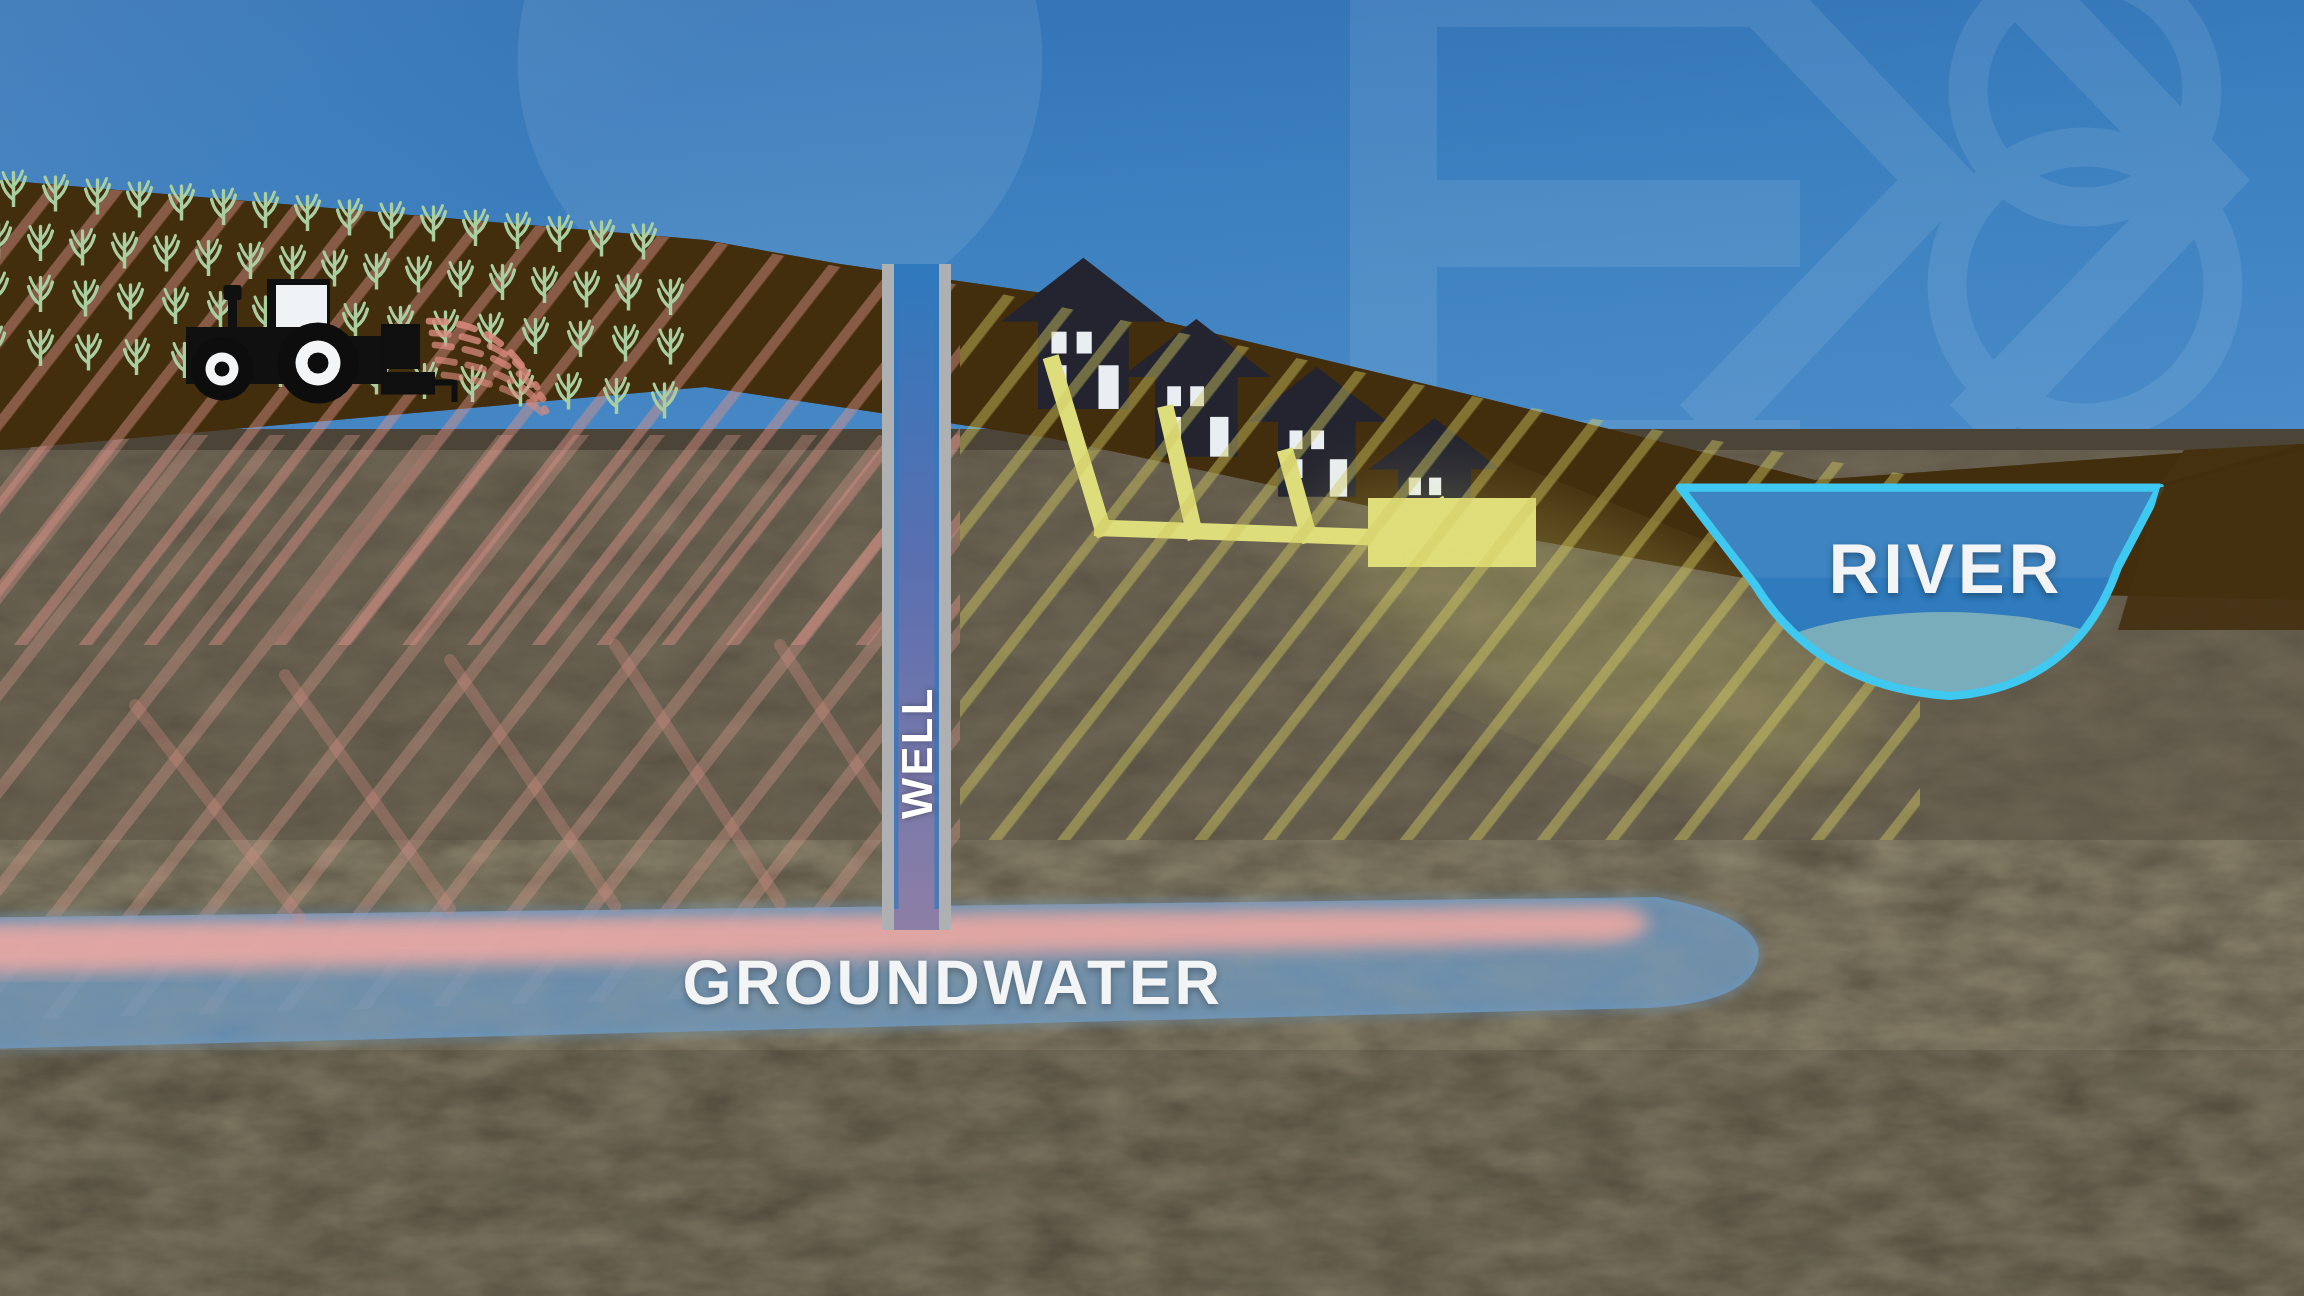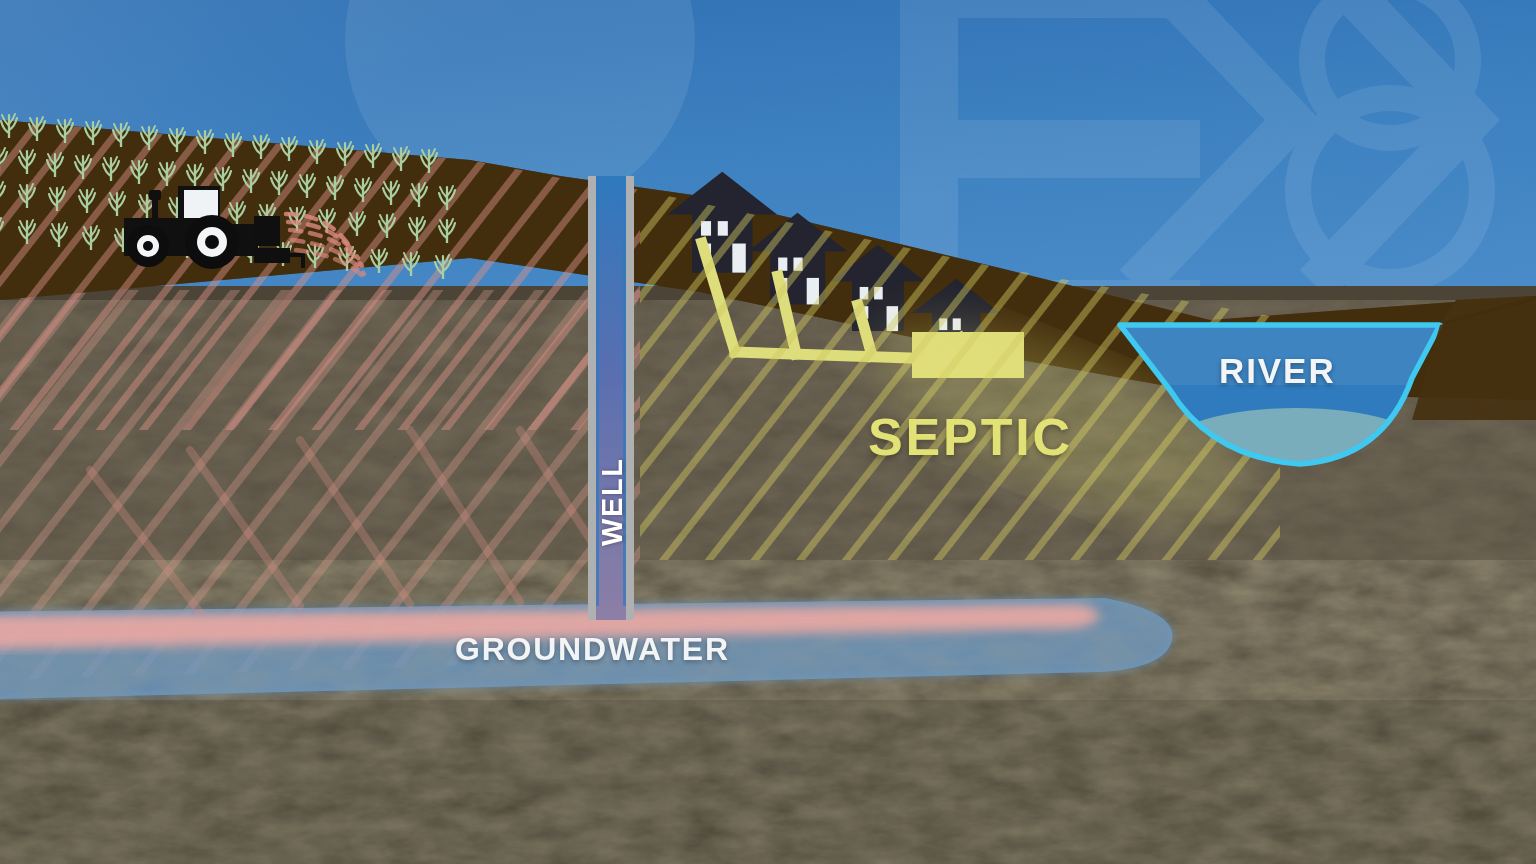--- a/index.html
+++ b/index.html
@@ -27,27 +27,27 @@
     text-shadow:0 2px 6px rgba(0,0,0,.35);
   }
   #lbl-septic{
     left:868px;top:407px;
     font-size:52px;
     color:#e2e176;
     text-shadow:0 2px 6px rgba(0,0,0,.35);
   }
   #lbl-groundwater{
     left:455px;top:631px;
-    font-size:32px;
+    font-size:42px;
     color:#f2f4f6;
     text-shadow:0 2px 5px rgba(0,0,0,.30);
   }
   #lbl-river{
     left:1219px;top:351px;
-    font-size:35px;
+    font-size:47px;
     color:#f2f4f6;
     text-shadow:0 2px 5px rgba(0,0,0,.35);
   }
   #lbl-well{
     left:590px;top:418px;
     font-size:29px;
     color:#ffffff;
     transform-origin:left top;
     transform:rotate(-90deg) translate(-128px,6px);
     text-shadow:0 1px 4px rgba(0,0,0,.35);
@@ -375,21 +375,20 @@
       <path d="M1120 325 L1440 325 L1412 378 Q1384 458 1300 464 Q1212 458 1170 390 Z" fill="none" stroke="#3fc8f0" stroke-width="5.5" stroke-linejoin="round"></path>
     </g>
 
     <path d="M1440 325 L1536 300 L1536 420 L1412 420 Z" fill="#45300f" opacity="0.9"></path>
     <path d="M1536 296 L1440 323 L1456 300 Z" fill="#45300f"></path>
 
     <rect x="0" y="700" width="1536" height="164" fill="#000000" opacity="0.10"></rect>
   </svg>
 
 
-  <div class="lbl" id="lbl-septic">SEPTIC</div>
 
   <div class="lbl" id="lbl-groundwater">GROUNDWATER</div>
 
   <div class="lbl" id="lbl-river">RIVER</div>
 
   <div class="lbl" id="lbl-well">WELL</div>
 
 </div>
 
 </body></html>

